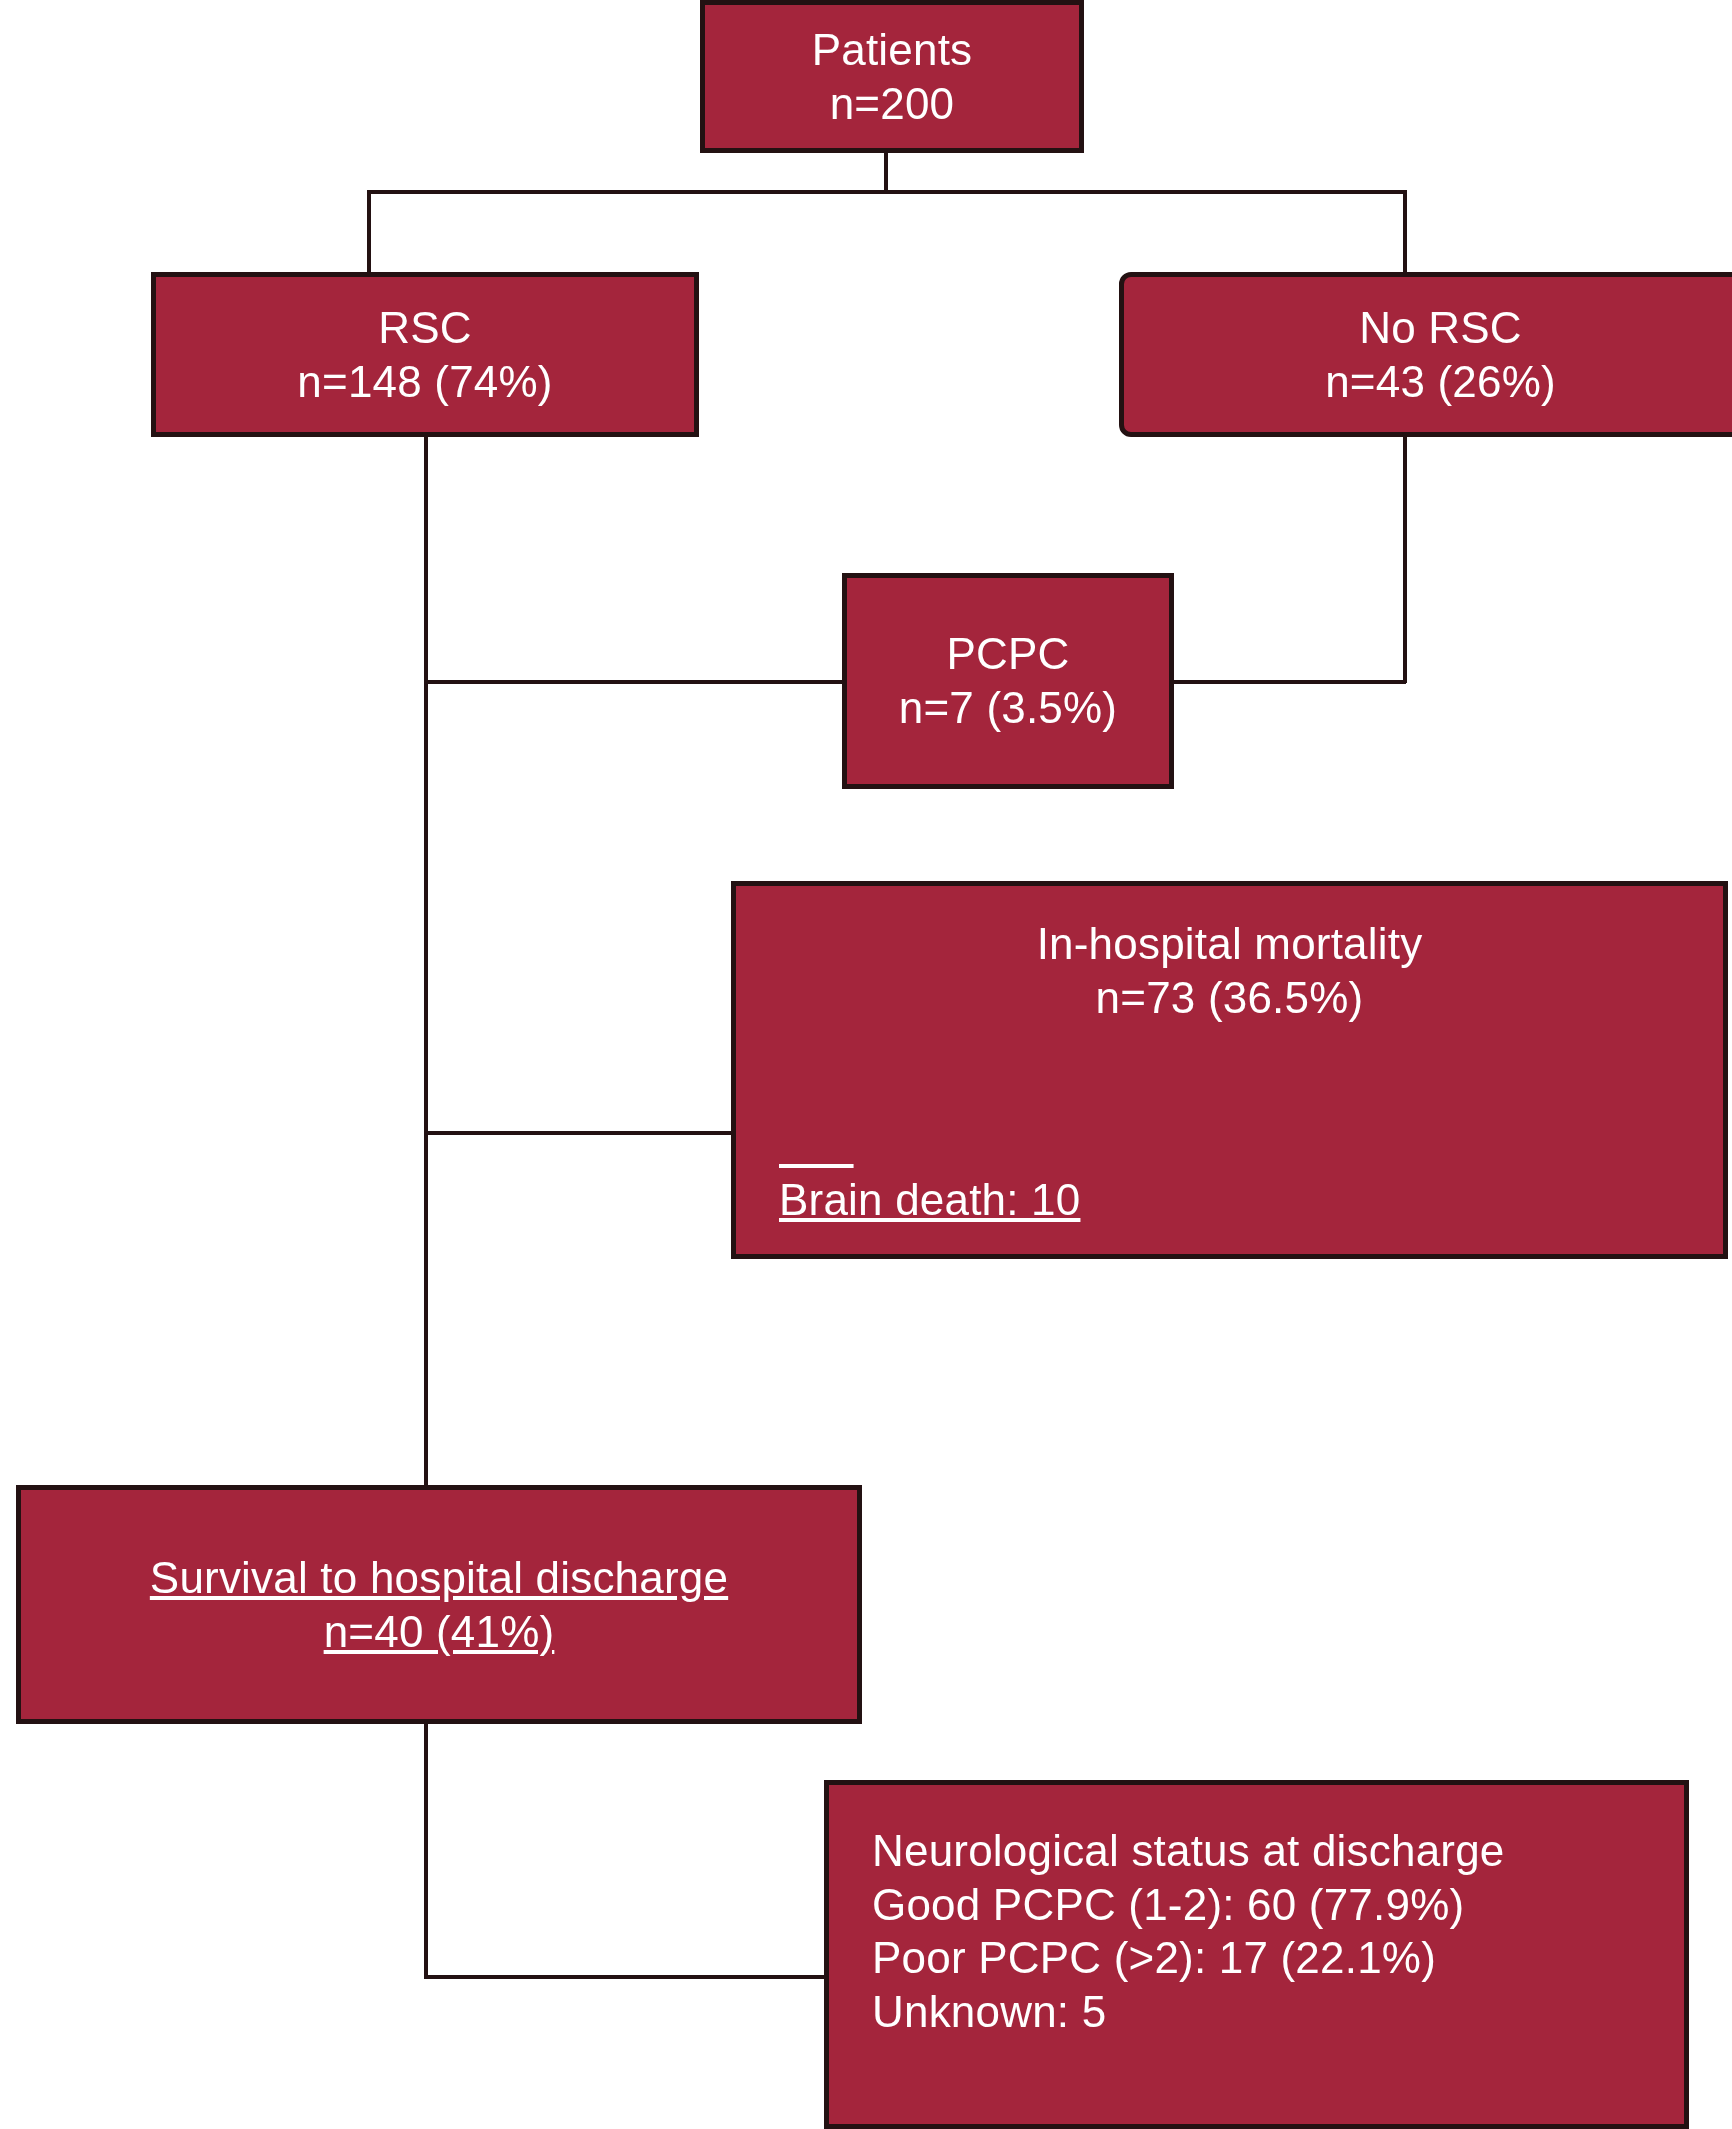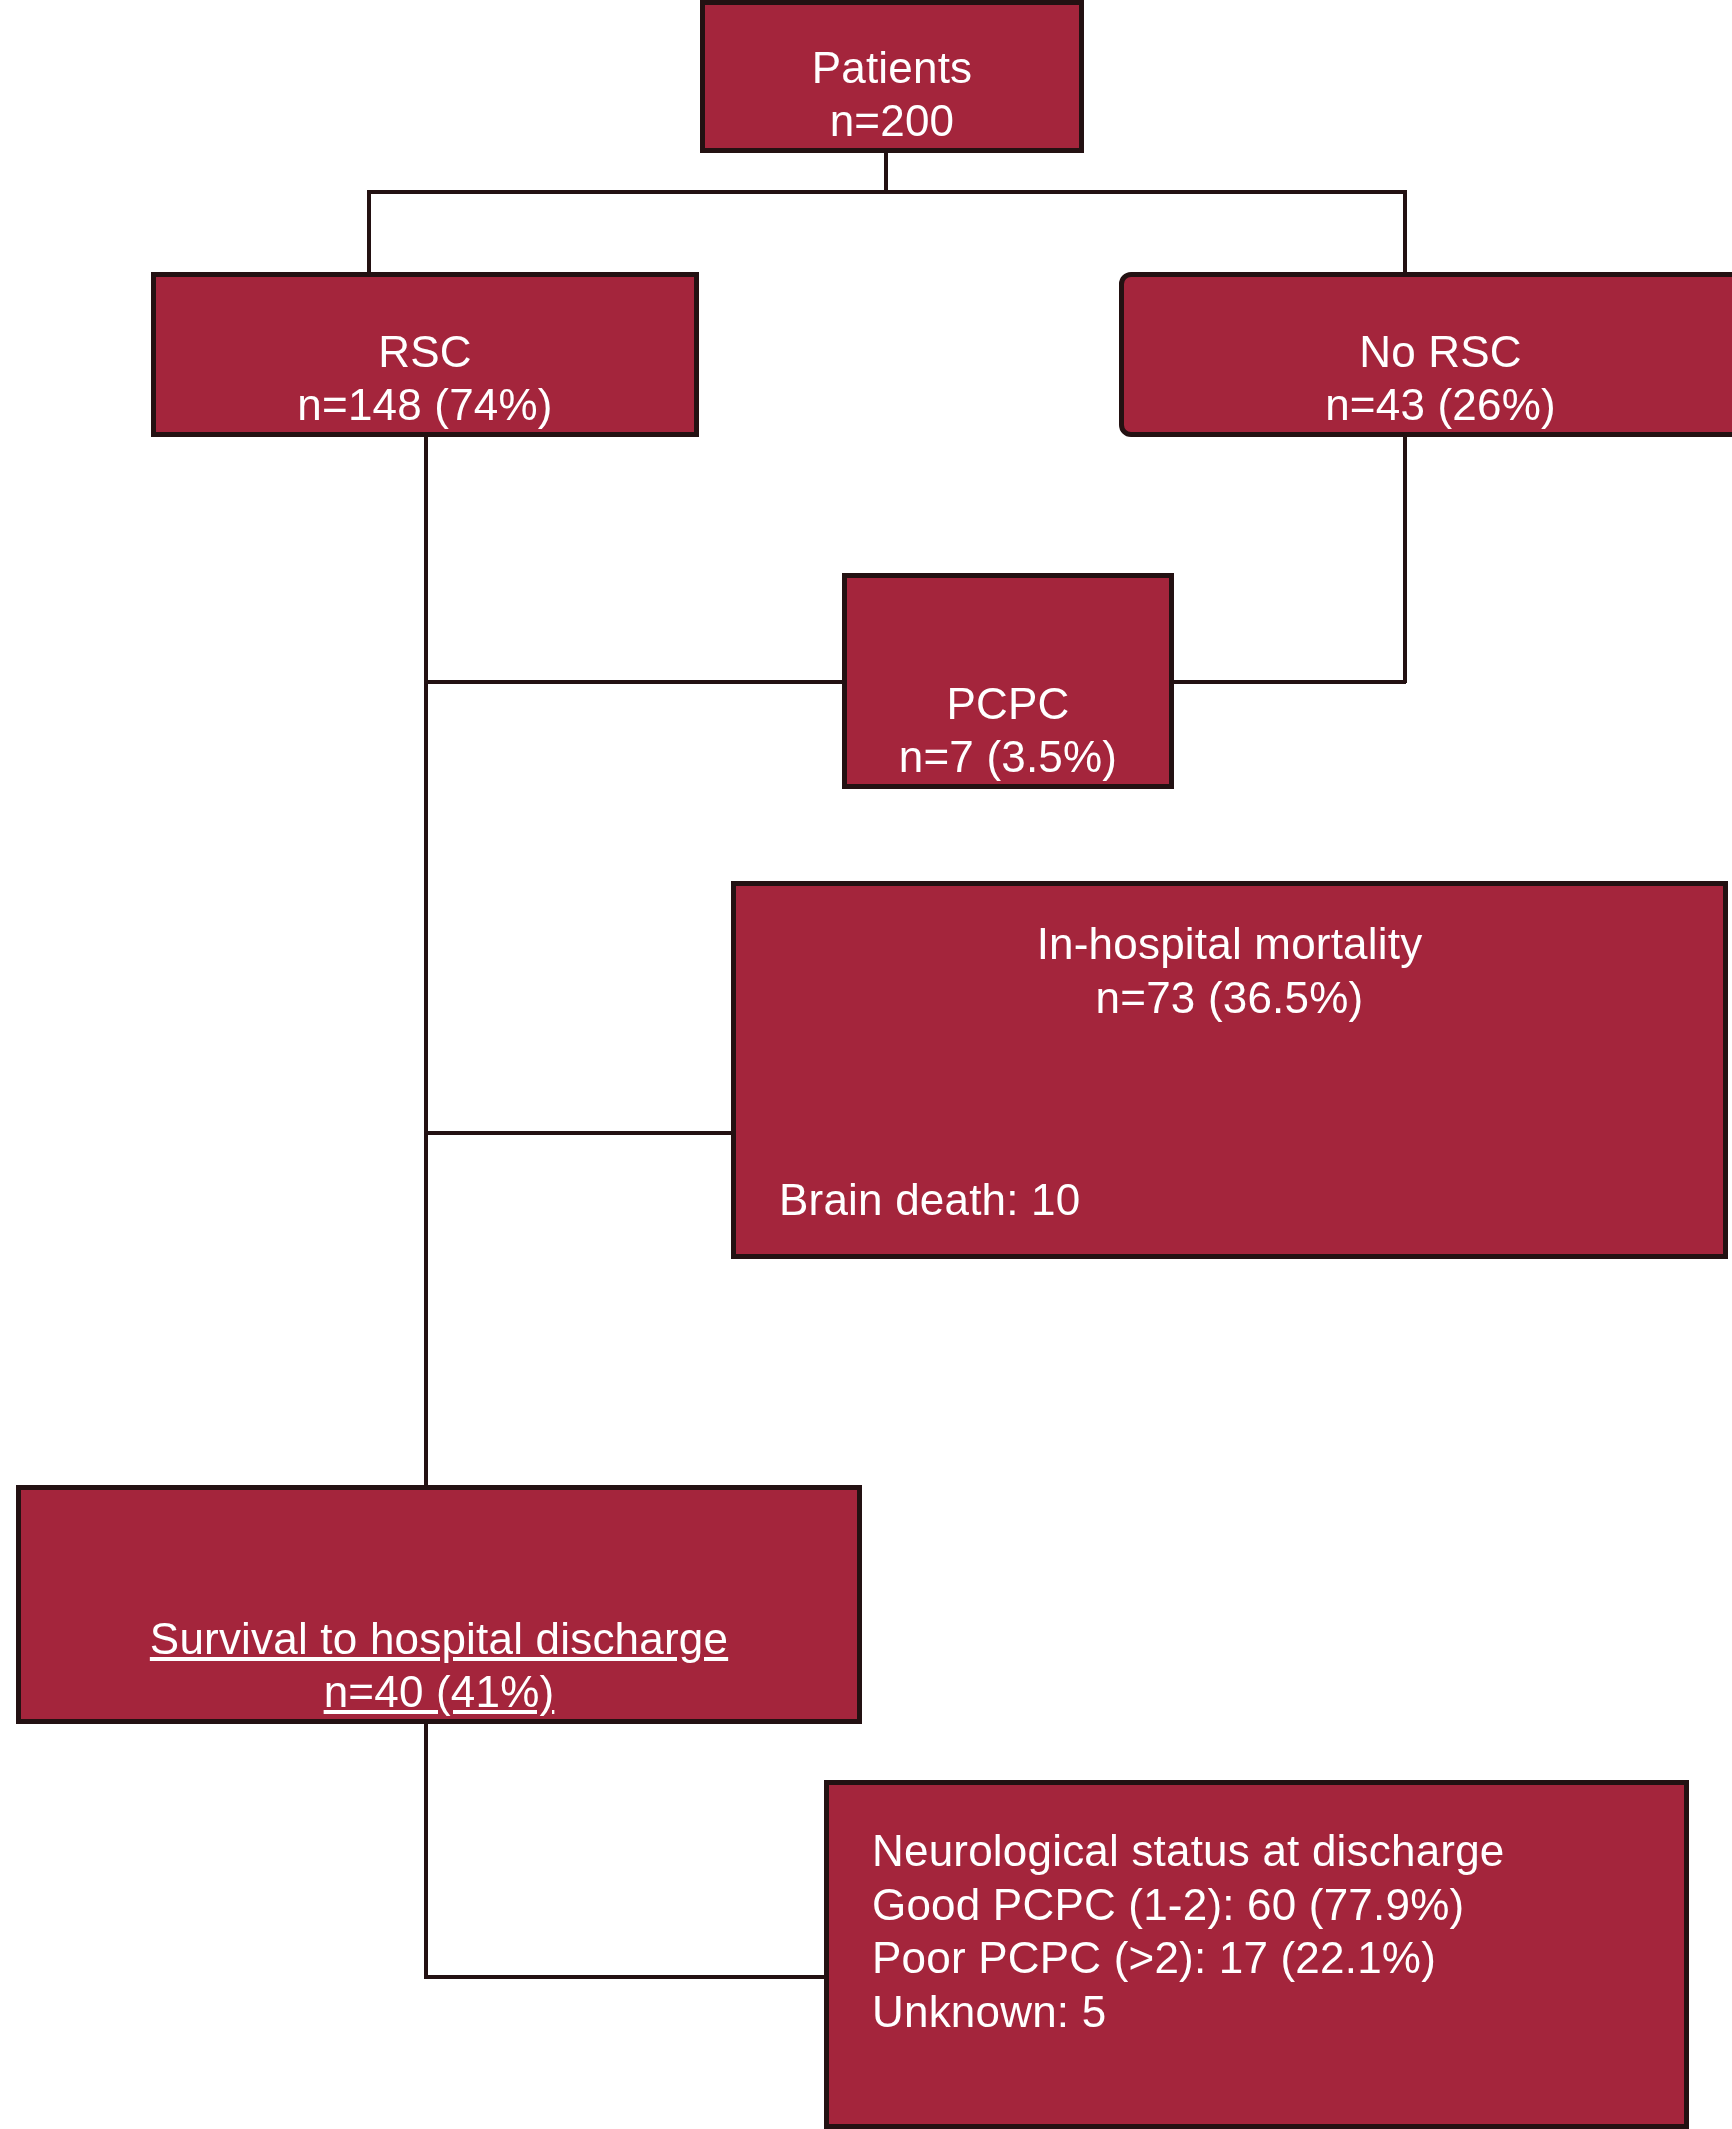--- a/index.html
+++ b/index.html
@@ -18,21 +18,21 @@
     overflow: hidden;
   }
   .node {
     position: absolute;
     background: #A4253C;
     border: 5.8px solid #231112;
     box-sizing: border-box;
     color: #ffffff;
     display: flex;
     flex-direction: column;
-    justify-content: flex-end;
+    justify-content: center;
     font-family: "Liberation Sans", sans-serif;
     font-size: 44px;
     line-height: 1.22;
     letter-spacing: 0.2px;
   }
   .node.center { align-items: center; text-align: center; }
   .node .line { display: block; white-space: pre; }
   .node.detail { align-items: stretch; justify-content: flex-start; }
   .hdr {
     text-align: center;
@@ -84,21 +84,21 @@
   </div>
 
   <div class="node center" style="left:842px; top:573px; width:332px; height:216px;">
     <span class="line">PCPC</span>
     <span class="line">n=7 (3.5%)</span>
   </div>
 
   <div class="node detail" style="left:731px; top:881px; width:997px; height:378px; padding:31px 0 0 0;">
     <div class="hdr">In-hospital mortality</div>
     <div class="hdr">n=73 (36.5%)</div>
-    <div class="detail-list" style="margin-top:41px; padding-left:43px;">
+    <div class="detail-list" style="margin-top:41px; padding-left:43px;text-decoration:underline;">
       <div>Brain death: 10</div>
       <div>Multiple organ failure: 11</div>
       <div>Recurrence of cardiac arrest: 19</div>
       <div>Limitation of therapeutic effort: 24</div>
       <div>Unknown: 9</div>
     </div>
   </div>
 
   <div class="node center" style="left:16px; top:1485px; width:846px; height:239px;text-decoration:underline;">
     <span class="line">Survival to hospital discharge</span>

